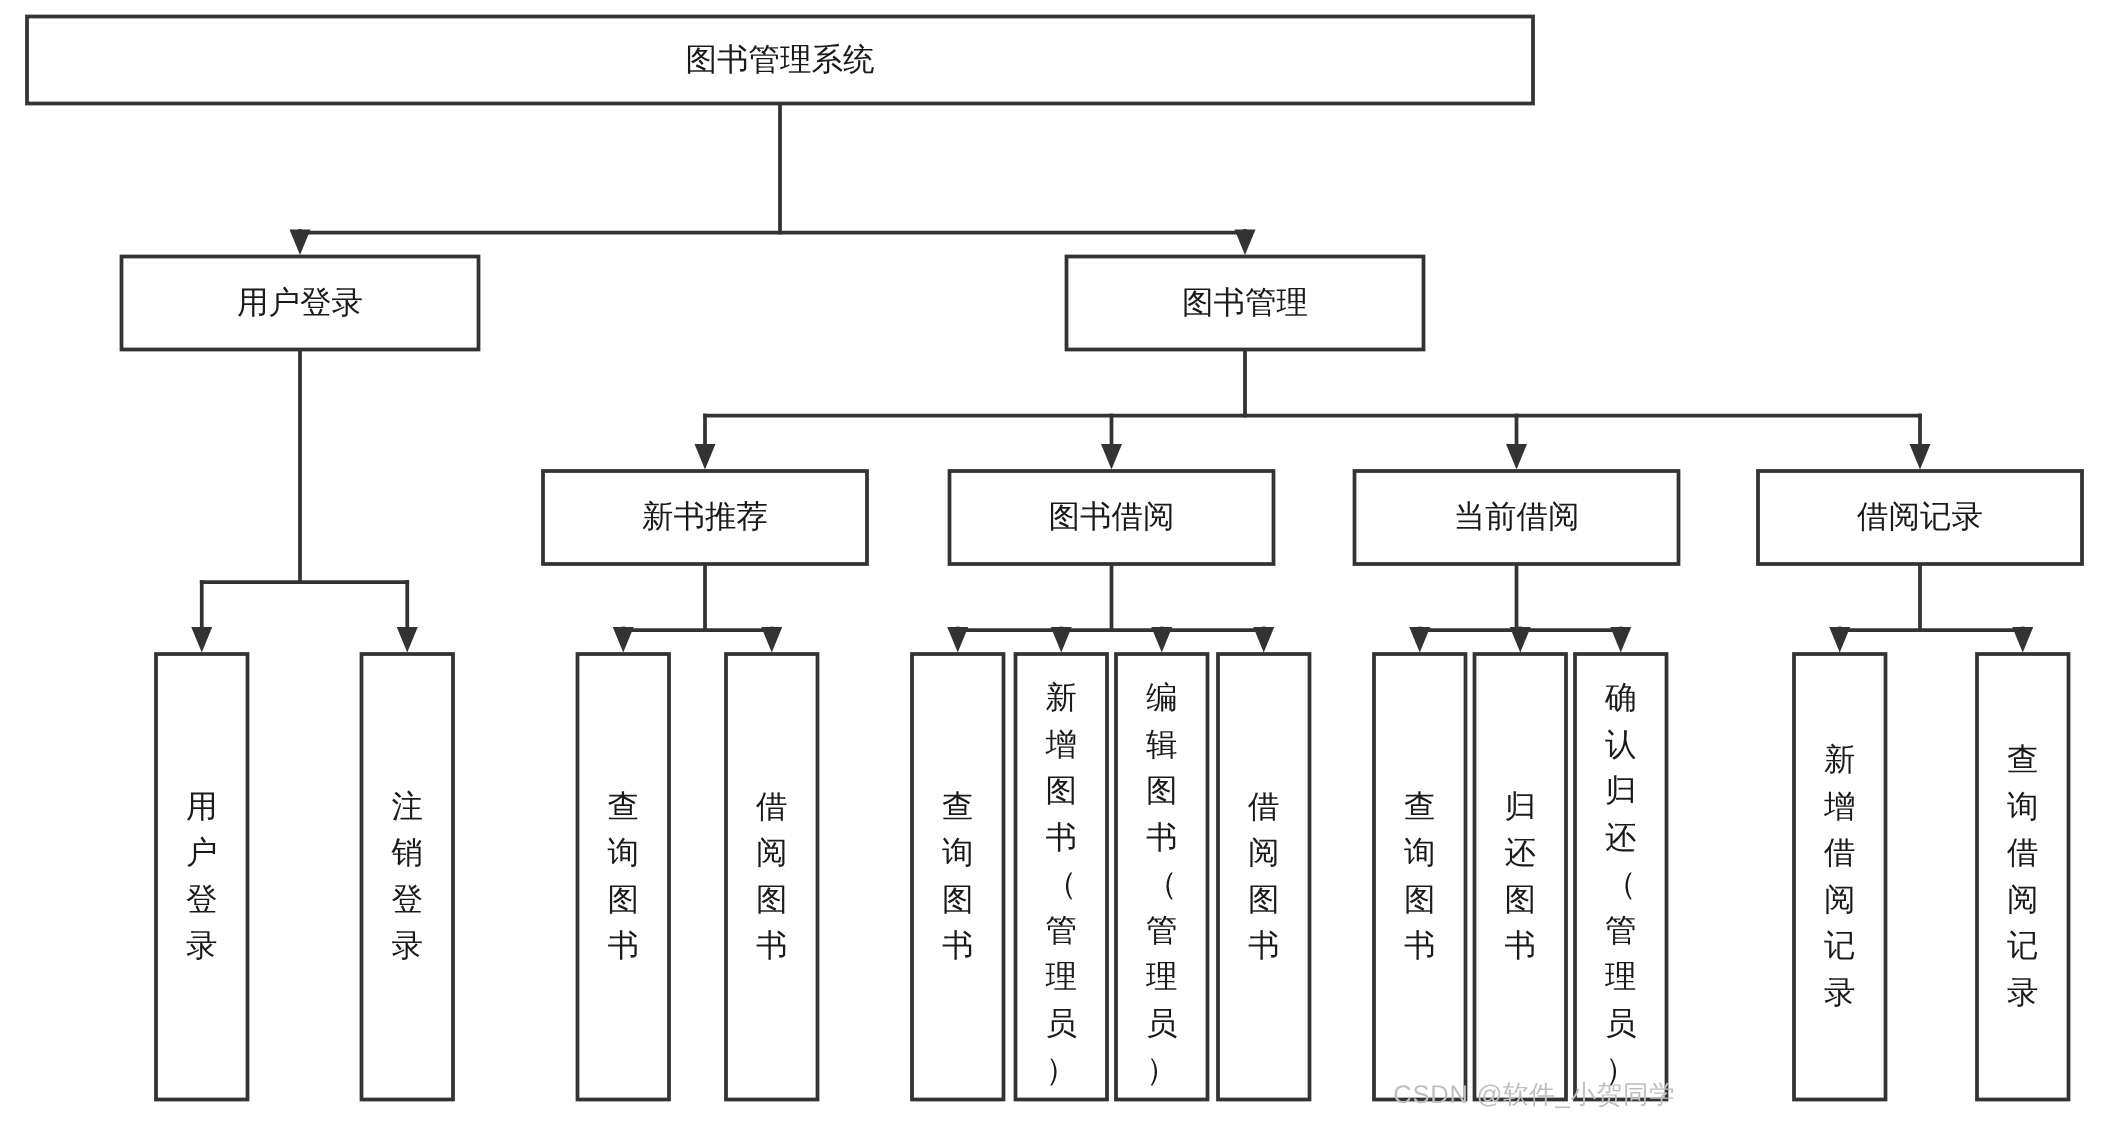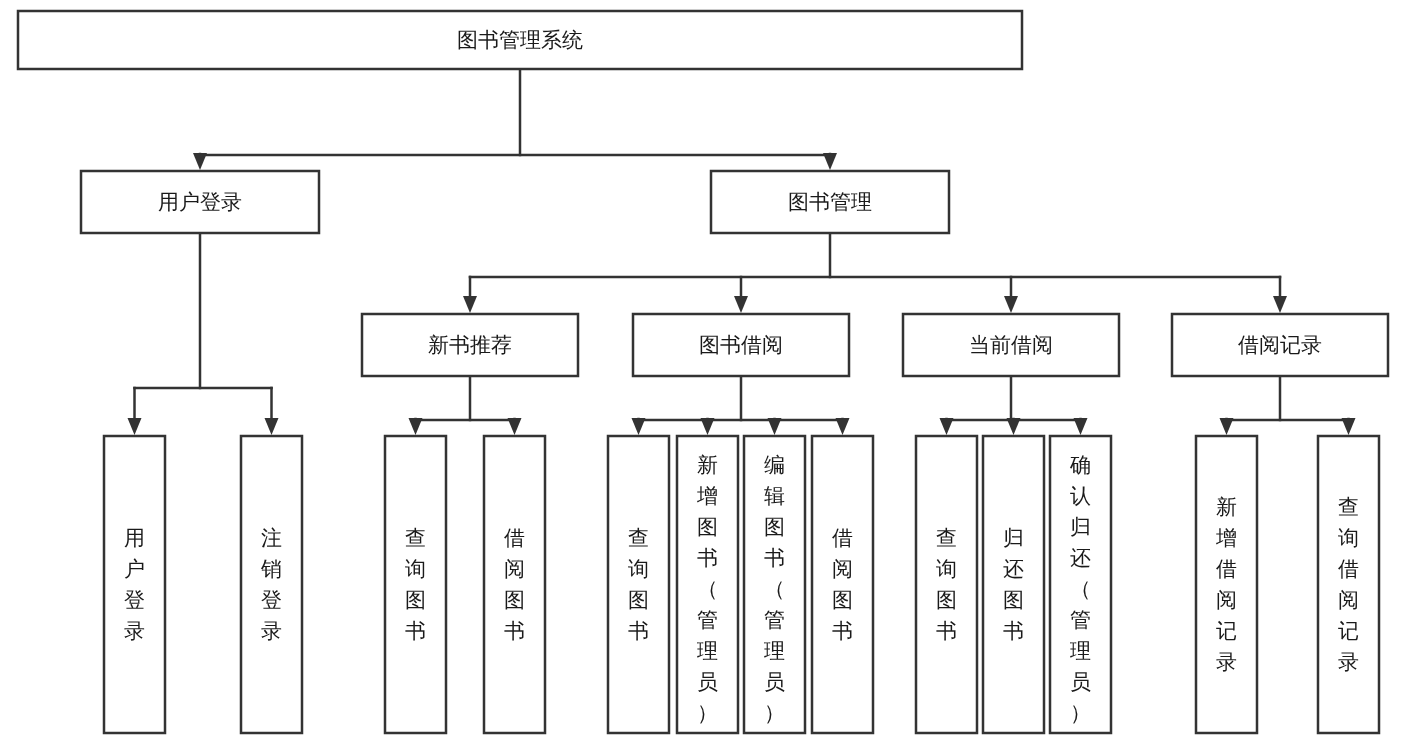--- a/index.html
+++ b/index.html
@@ -203,14 +203,15 @@
           <rect x="1196" y="436" width="61" height="297" class="node-box"></rect>
           <text x="1226.5" y="0" class="node-label-v"><tspan x="1226.5" y="513.5">新</tspan><tspan x="1226.5" y="544.5">增</tspan><tspan x="1226.5" y="575.5">借</tspan><tspan x="1226.5" y="606.5">阅</tspan><tspan x="1226.5" y="637.5">记</tspan><tspan x="1226.5" y="668.5">录</tspan></text>
         </g>
         <g>
           <rect x="1318" y="436" width="61" height="297" class="node-box"></rect>
           <text x="1348.5" y="0" class="node-label-v"><tspan x="1348.5" y="513.5">查</tspan><tspan x="1348.5" y="544.5">询</tspan><tspan x="1348.5" y="575.5">借</tspan><tspan x="1348.5" y="606.5">阅</tspan><tspan x="1348.5" y="637.5">记</tspan><tspan x="1348.5" y="668.5">录</tspan></text>
         </g>
       </g>
   </svg>
 
+  <div class="watermark">CSDN @软件_小贺同学</div>
 
 </div>
 
 </body></html>

